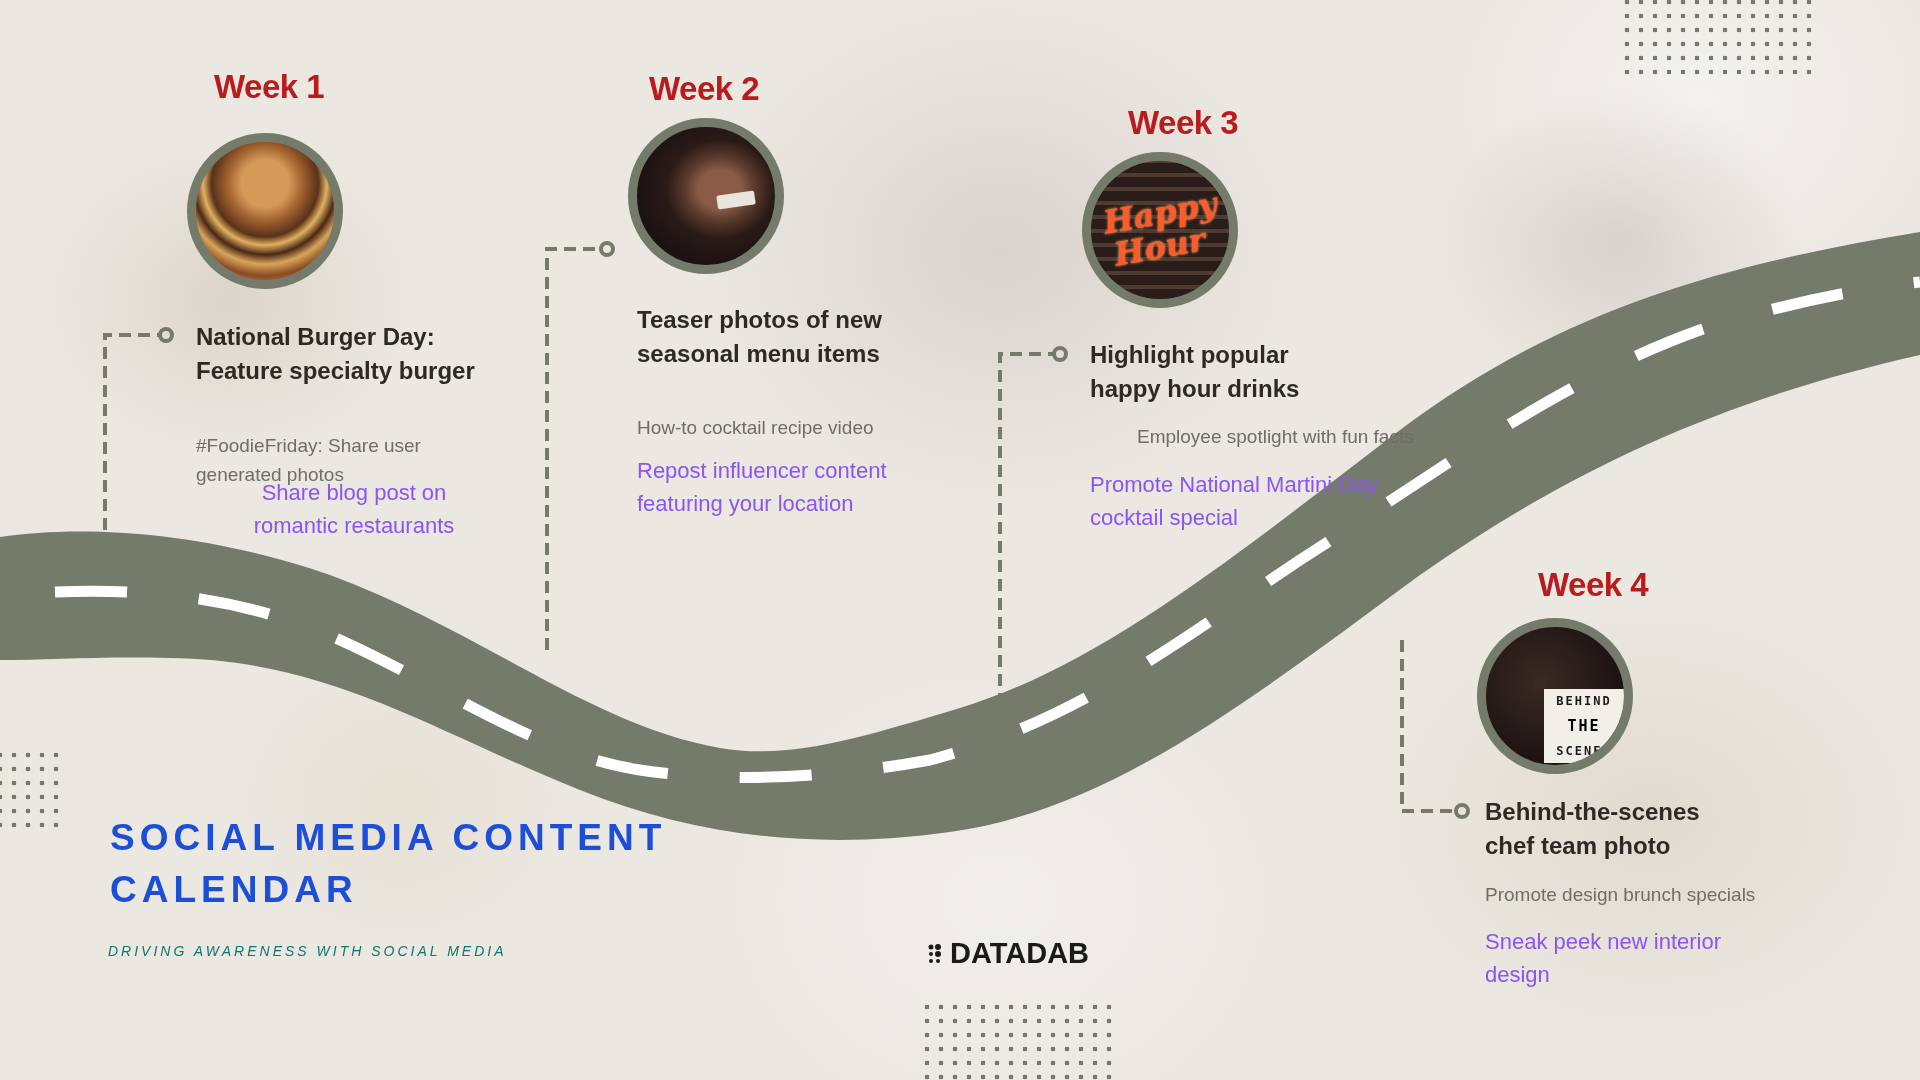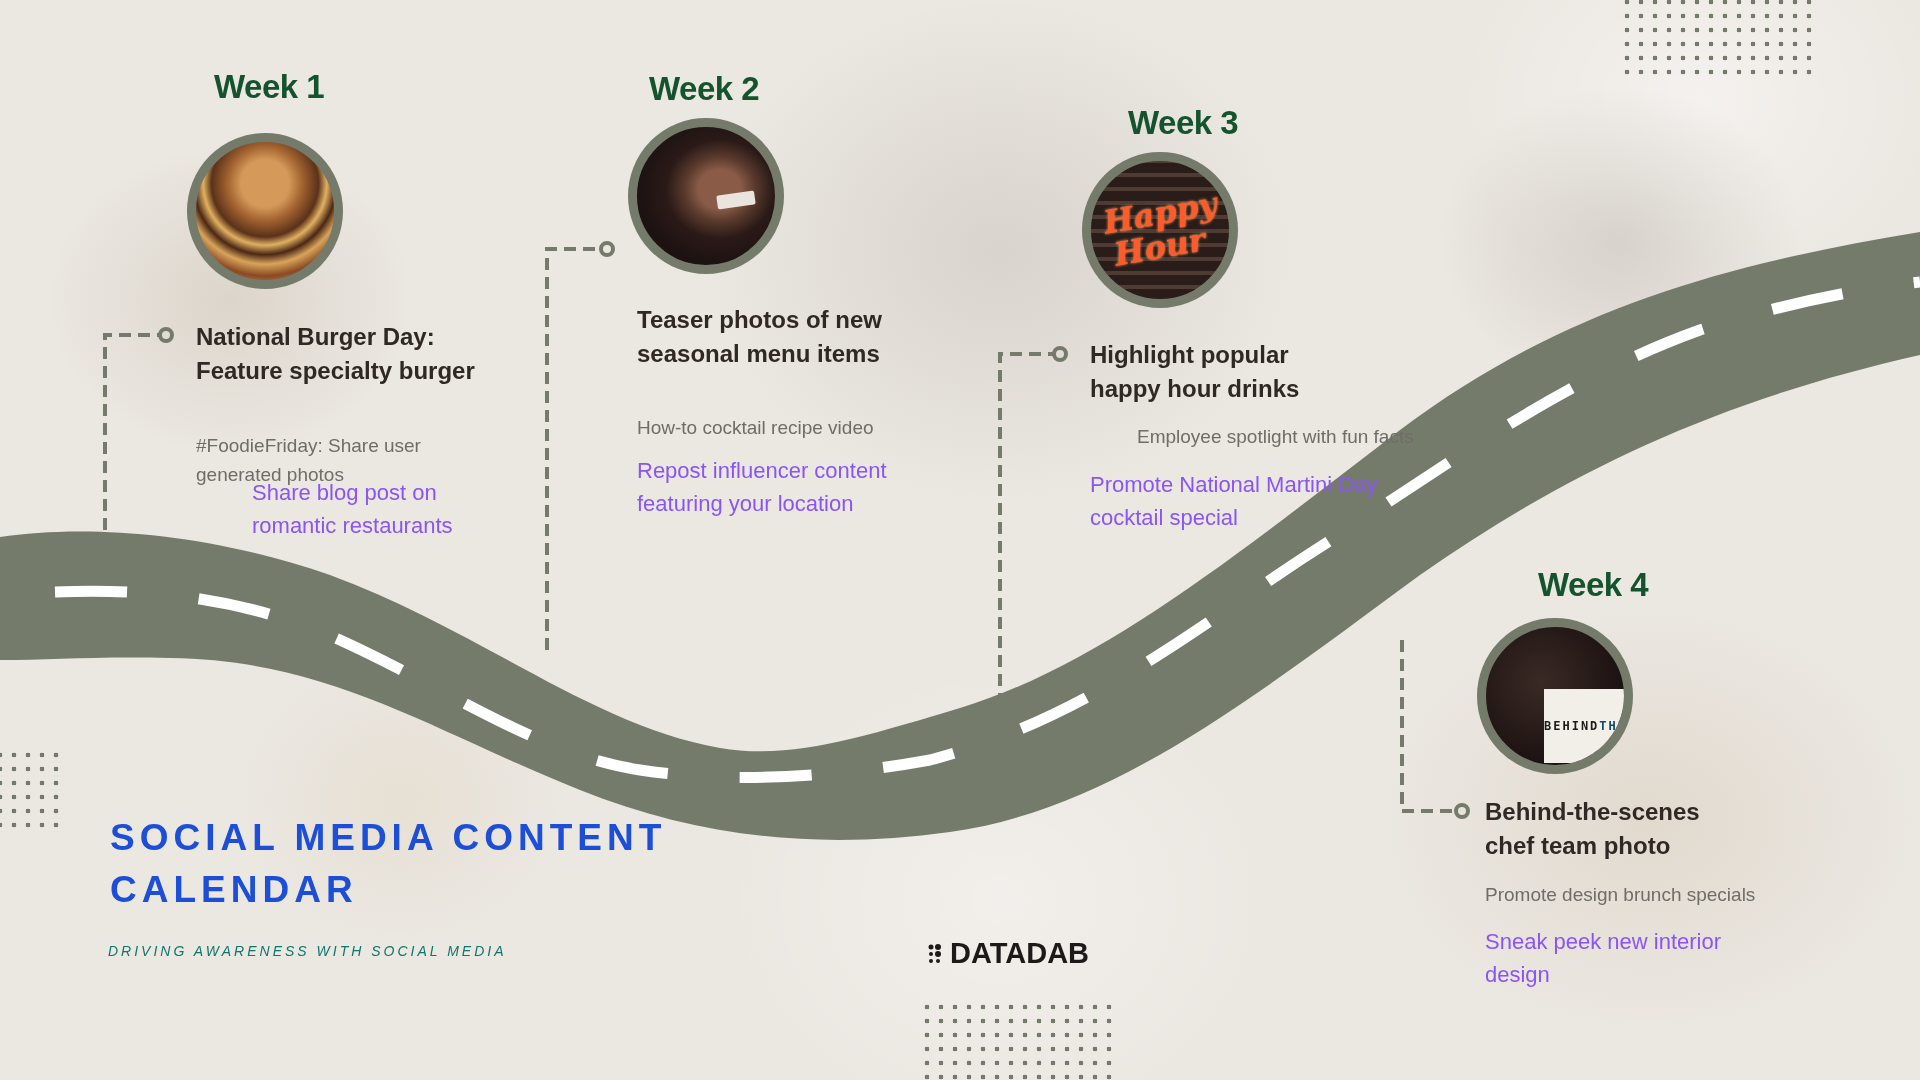--- a/index.html
+++ b/index.html
@@ -15,21 +15,21 @@
       radial-gradient(ellipse 420px 360px at 1000px 250px, rgba(120,110,100,0.16), rgba(0,0,0,0) 70%),
       radial-gradient(ellipse 380px 300px at 1650px 820px, rgba(190,170,140,0.22), rgba(0,0,0,0) 70%),
       radial-gradient(ellipse 260px 220px at 230px 300px, rgba(150,130,100,0.18), rgba(0,0,0,0) 70%),
       radial-gradient(ellipse 230px 200px at 400px 800px, rgba(210,190,150,0.18), rgba(0,0,0,0) 70%),
       radial-gradient(ellipse 400px 340px at 1000px 900px, rgba(255,255,255,0.35), rgba(0,0,0,0) 70%),
       radial-gradient(ellipse 350px 300px at 1700px 100px, rgba(255,255,255,0.45), rgba(0,0,0,0) 70%),
       #ebe7e1;
   }
   svg.layer { position: absolute; left: 0; top: 0; }
   .week-label {
-    position: absolute; font-weight: 700; font-size: 33px; color: #14532d;
+    position: absolute; font-weight: 700; font-size: 33px; color: #b91c1c;
     letter-spacing: -0.5px; white-space: nowrap;
   }
   .photo {
     position: absolute; border-radius: 50%; border: 9px solid #757b6b; box-sizing: border-box;
     overflow: hidden;
   }
   .title {
     position: absolute; font-weight: 700; font-size: 24px; line-height: 34px; color: #2f2824;
   }
   .sub {
@@ -86,44 +86,44 @@
     <circle cx="1060" cy="354" r="6"></circle>
     <circle cx="1462" cy="811" r="6"></circle>
   </g>
 </svg>
 
 <div class="week-label" style="left:214px; top:68px;">Week 1</div>
 <div class="photo" style="left:187px; top:133px; width:156px; height:156px; background: radial-gradient(circle at 50% 30%, #d59a5a 0 20%, #a0612e 32%, #5a321a 45%, #e0b060 52%, #4b2814 60%, #d8a45a 68%, #8a4a22 78%, #e8c9a0 100%);">
 </div>
 <div class="title" style="left:196px; top:320px; width:310px;">National Burger Day: Feature specialty burger</div>
 <div class="sub" style="left:196px; top:402px; width:260px;margin-top:29px;">#FoodieFriday: Share user generated photos</div>
-<div class="link" style="left:252px; top:476px; width:230px;">Share blog post on romantic restaurants</div>
+<div class="link" style="left:239px; top:476px; width:230px;text-align:center;">Share blog post on romantic restaurants</div>
 
 <div class="week-label" style="left:649px; top:70px;">Week 2</div>
 <div class="photo" style="left:628px; top:118px; width:156px; height:156px; background: radial-gradient(ellipse at 60% 45%, #8a5c48 0 18%, #5a3a2c 30%, #2a1a17 46%, #1c1212 70%);">
   <div style="position:absolute; left:80px; top:66px; width:38px; height:14px; background:#e9e4de; transform:rotate(-8deg); border-radius:2px;"></div>
 </div>
 <div class="title" style="left:637px; top:303px; width:250px;">Teaser photos of new seasonal menu items</div>
 <div class="sub" style="left:637px; top:413px; width:290px;">How-to cocktail recipe video</div>
 <div class="link" style="left:637px; top:454px; width:290px;">Repost influencer content featuring your location</div>
 
 <div class="week-label" style="left:1128px; top:104px;">Week 3</div>
 <div class="photo" style="left:1082px; top:152px; width:156px; height:156px; background: repeating-linear-gradient(0deg, #2a1c18 0 10px, #4e3b33 10px 14px), #3a2a22; display:flex; flex-direction:column; align-items:center; justify-content:center;">
   <span style="font-family:'DejaVu Serif', serif; font-style:italic; font-weight:700; font-size:32px; color:#ff5a2a; text-shadow:0 0 3px #ffb070; line-height:34px; transform:rotate(-10deg);">Happy</span>
   <span style="font-family:'DejaVu Serif', serif; font-style:italic; font-weight:700; font-size:32px; color:#ff5a2a; text-shadow:0 0 3px #ffb070; line-height:34px; transform:rotate(-10deg);">Hour</span>
 </div>
 <div class="title" style="left:1090px; top:338px; width:250px;">Highlight popular happy hour drinks</div>
 <div class="sub" style="left:1090px; top:422px; width:340px;margin-left:47px;">Employee spotlight with fun facts</div>
 <div class="link" style="left:1090px; top:468px; width:290px;">Promote National Martini Day cocktail special</div>
 
 <div class="week-label" style="left:1538px; top:566px;">Week 4</div>
 <div class="photo" style="left:1477px; top:618px; width:156px; height:156px; background: radial-gradient(circle at 40% 40%, #3a2a24, #1c1212 70%);">
-  <div style="position:absolute; left:58px; top:62px; width:80px; height:74px; background:#f2efe9; display:flex; flex-direction:row; justify-content:space-around; align-items:center;">
+  <div style="position:absolute; left:58px; top:62px; width:80px; height:74px; background:#f2efe9; display:flex; flex-direction:column; justify-content:space-around; align-items:center;">
     <span style="font-family:'DejaVu Sans Mono', monospace; font-size:12px; font-weight:700; letter-spacing:2px; color:#1b1b1b;">BEHIND</span>
-    <span style="font-family:'DejaVu Sans Mono', monospace; font-size:12px; font-weight:700; letter-spacing:2px; color:#0c4a6e;">THE</span>
+    <span style="font-family:'DejaVu Sans Mono', monospace; font-size:15px; font-weight:700; letter-spacing:2px; color:#000000;">THE</span>
     <span style="font-family:'DejaVu Sans Mono', monospace; font-size:12px; font-weight:700; letter-spacing:2px; color:#1b1b1b;">SCENES</span>
   </div>
 </div>
 <div class="title" style="left:1485px; top:795px; width:250px;">Behind-the-scenes chef team photo</div>
 <div class="sub" style="left:1485px; top:880px; width:340px;">Promote design brunch specials</div>
 <div class="link" style="left:1485px; top:925px; width:280px;">Sneak peek new interior design</div>
 
 <div class="main-title">
   <div>SOCIAL MEDIA CONTENT</div>
   <div>CALENDAR</div>

